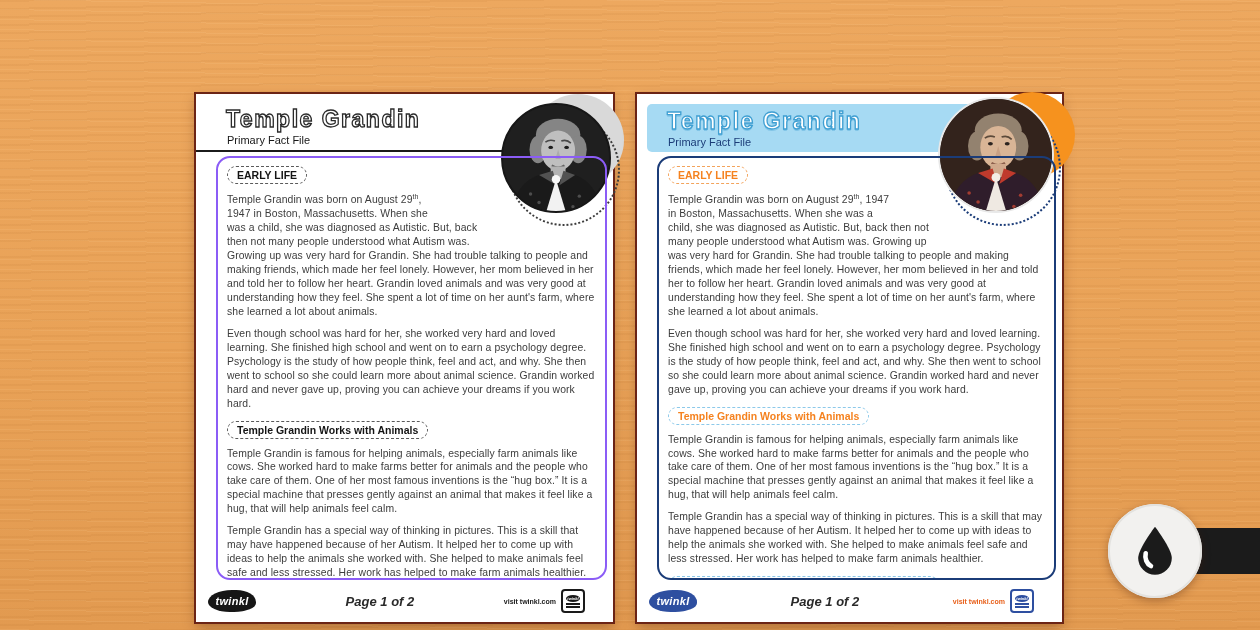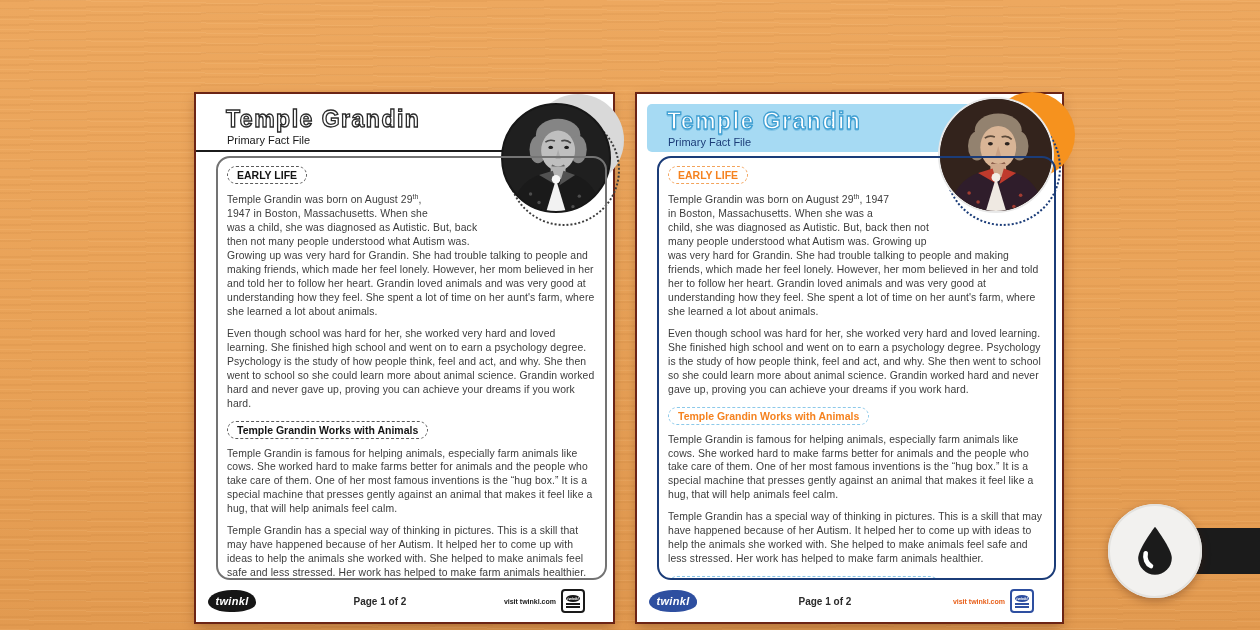--- a/index.html
+++ b/index.html
@@ -57,21 +57,21 @@
     position:absolute; border-radius:50%; overflow:hidden; background:#33231c;
   }
   .page-left  .photo{ left:305px; top:9px; width:110px; height:110px; border:2px solid #1f1f1f; }
   .page-right .photo{ left:301px; top:3px; width:116px; height:116px; border:2px solid #e8e8e8; }
   .photo svg{ display:block; width:100%; height:100%; }
   .page-left .photo{ filter:grayscale(1) contrast(1.08); }
 
   
   .cbox{
     position:absolute; left:20px; right:6px; top:62px; bottom:42px;
-    border:2px solid #737373; border-radius:14px;
+    border:2px solid #8b5cf6; border-radius:14px;
     padding:6px 10px 4px 9px; overflow:hidden;
   }
   .page-right .cbox{ border-color:#1b3c78; }
 
   .float-sp1{ float:right; width:150px; height:46px; }
   .float-sp2{ float:right; clear:right; width:98px; height:34px; }
 
   .chip{
     display:inline-block; font-size:10.5px; font-weight:bold; color:#141414;
     border:1.5px dashed #5a5a5a; border-radius:10px; padding:2px 9px 2px 9px;
@@ -91,21 +91,21 @@
     position:absolute; left:12px; right:28px; bottom:8px; height:26px;
     display:flex; align-items:center; justify-content:space-between;
   }
   .tw-logo{
     width:48px; height:22px; display:flex; align-items:center; justify-content:center;
     background:#161616; color:#fff; font-weight:bold; font-style:italic;
     font-size:11px; border-radius:55% 45% 50% 50% / 60% 60% 45% 50%;
     letter-spacing:0.3px;
   }
   .page-right .tw-logo{ background:#2e4fa0; }
-  .foot-page{ font-size:10px; color:#2a2a2a; font-weight:bold; }
+  .foot-page{ font-size:13px; color:#2a2a2a; font-weight:bold;font-style:italic; }
   .foot-right{ display:flex; align-items:center; gap:5px; }
   .foot-visit{ font-size:7px; font-weight:bold; color:#1a1a1a; }
   .page-right .foot-visit{ color:#e8611c; }
   .qr-badge{
     width:24px; height:24px; border:2px solid #1a1a1a; border-radius:4px;
     display:flex; flex-direction:column; align-items:center; justify-content:center; gap:1.5px;
     background:#fff;
   }
   .page-right .qr-badge{ border-color:#2e4fa0; }
   .qr-cloud{ width:14px; height:7px; border-radius:50%; background:#1a1a1a;

